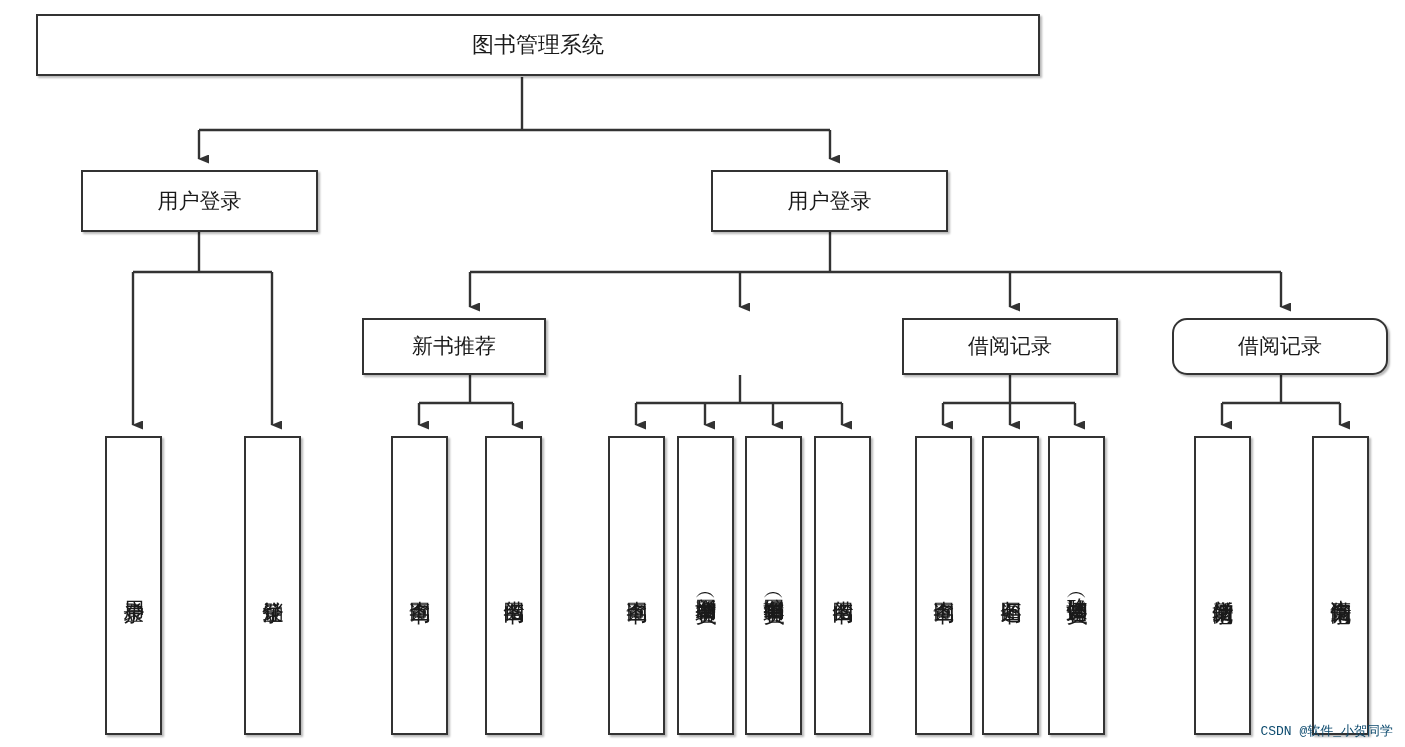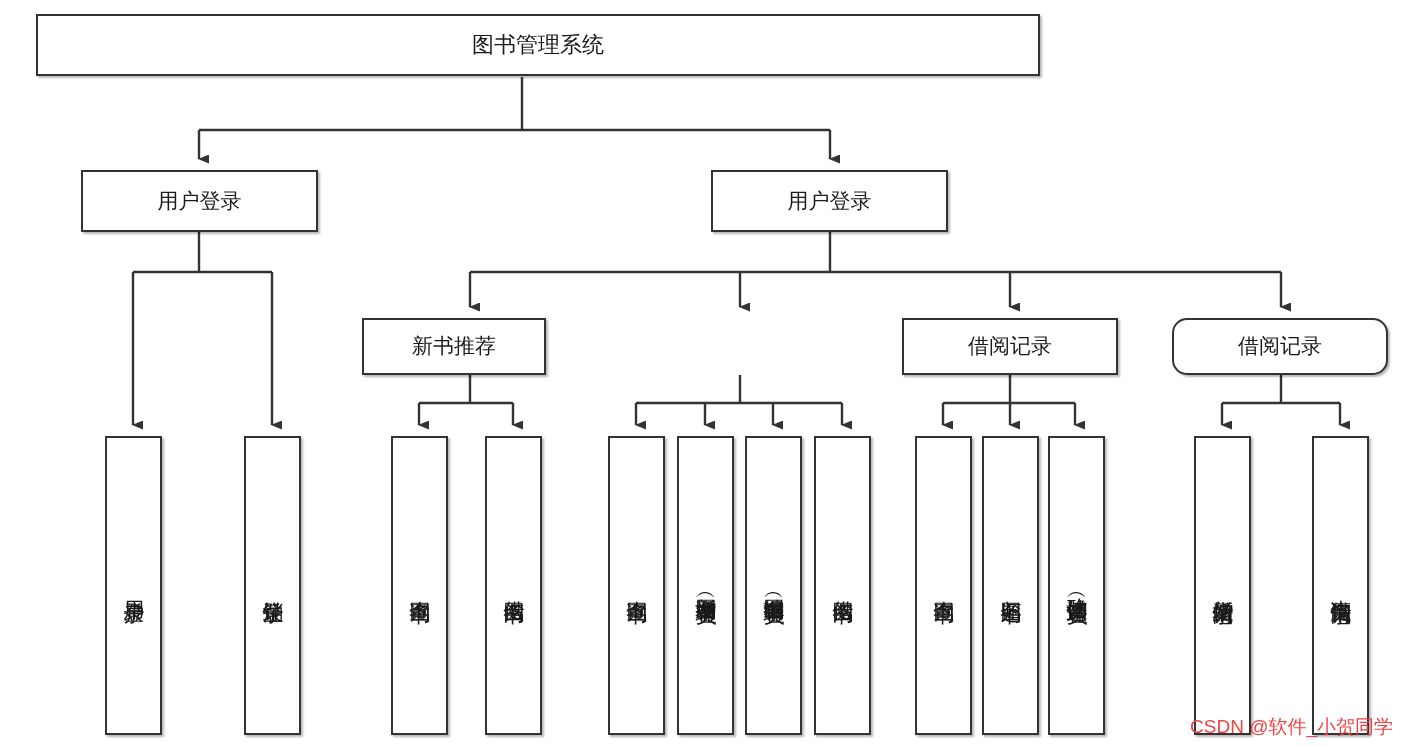--- a/index.html
+++ b/index.html
@@ -56,25 +56,25 @@
     writing-mode: vertical-rl;
     text-orientation: upright;
     font-size: 21px;
     letter-spacing: 1px;
     line-height: 1;
   }
   .watermark {
     position: absolute;
     right: 12px;
     bottom: 7px;
-    font-size: 19px;
-    color: #ef4444;
+    font-size: 13px;
+    color: #0c4a6e;
     z-index: 5;
     white-space: nowrap;
-    font-family: Liberation Sans, sans-serif;
+    font-family: Liberation Mono, monospace;
   }
 </style>
 </head>
 <body>
 
 <div id="canvas">
 
   <svg id="edges" viewBox="0 0 1405 747" xmlns="http://www.w3.org/2000/svg">
     <defs>
       <marker id="arr" markerWidth="10" markerHeight="11" refX="4.5" refY="10" orient="auto" markerUnits="userSpaceOnUse">

